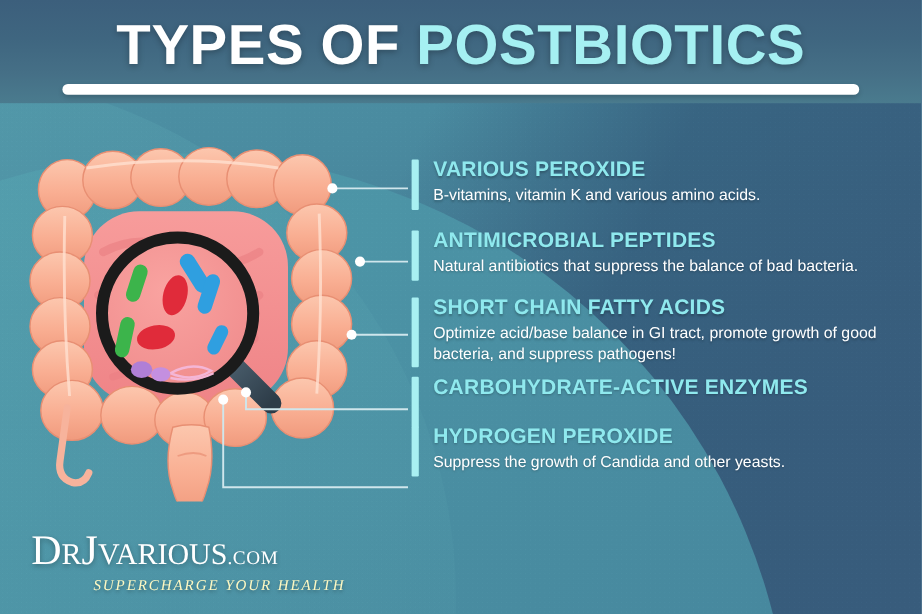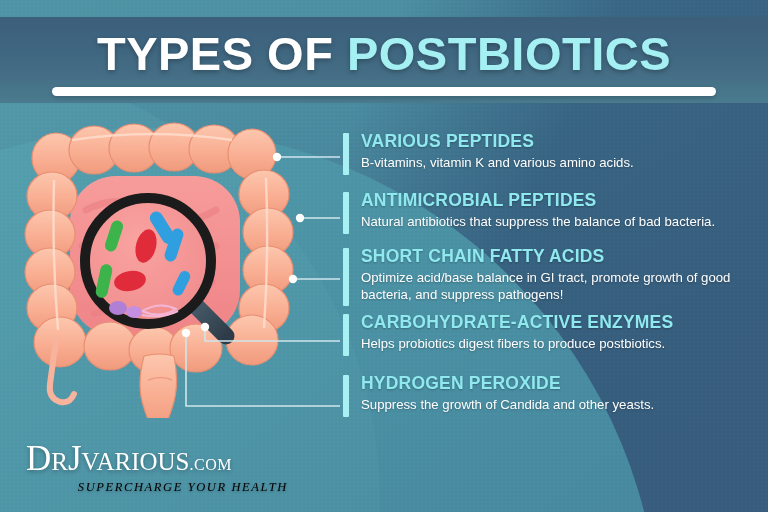--- a/index.html
+++ b/index.html
@@ -32,21 +32,21 @@
   }
   .bg-texture{
     position:absolute;inset:0;
     background-image:radial-gradient(rgba(255,255,255,.045) 0.7px,transparent 0.8px);
     background-size:4px 4px;
     mix-blend-mode:overlay;
   }
 
   
   .header{
-    position:absolute;left:0;top:17px;width:768px;height:86px;
+    position:absolute;left:0;top:0;width:768px;height:86px;
     background:linear-gradient(180deg,#3c5f7c 0%,#3f6680 38%,#456f86 70%,#4a7b8e 100%);
   }
   .header-title{
     position:absolute;left:0;top:6px;width:768px;
     text-align:center;
     font-size:47px;font-weight:bold;letter-spacing:.5px;
     line-height:62px;white-space:nowrap;
     text-shadow:0 2px 5px rgba(0,0,0,.28);
   }
   .t-white{color:#ffffff;}
@@ -87,21 +87,21 @@
   .logo-main{
     font-family:"Liberation Serif",serif;
     color:#ffffff;font-size:35px;line-height:38px;white-space:nowrap;
     text-shadow:0 2px 4px rgba(0,0,0,.3);
   }
   .logo-cap{font-size:35px;}
   .logo-sm{font-size:25px;}
   .logo-dom{font-size:16px;letter-spacing:.5px;}
   .logo-tag{
     font-family:"Liberation Serif",serif;
-    color:#000000;font-style:italic;font-size:12.5px;
+    color:#fef9c3;font-style:italic;font-size:12.5px;
     letter-spacing:1.6px;text-align:right;
     margin-top:-4px;padding-right:8px;
     text-shadow:0 1px 3px rgba(0,0,0,.3);
   }
 </style>
 </head>
 <body>
 
 <div class="canvas">
 
@@ -227,40 +227,39 @@
       <circle cx="293" cy="279" r="4.2"></circle>
       <circle cx="205" cy="327" r="4.2"></circle>
       <circle cx="186" cy="333" r="4.2"></circle>
     </g>
   </svg>
 
   <div class="list">
 
     <div class="item">
       <span class="item-bar" style="height:42px"></span>
-      <p class="item-head">VARIOUS PEPTIDES</p>
+      <p class="item-head">VARIOUS PEROXIDE</p>
       <p class="item-body">B-vitamins, vitamin K and various amino acids.</p>
     </div>
 
     <div class="item" style="margin-top:17px">
       <span class="item-bar" style="height:42px"></span>
       <p class="item-head">ANTIMICROBIAL PEPTIDES</p>
       <p class="item-body">Natural antibiotics that suppress the balance of bad bacteria.</p>
     </div>
 
     <div class="item" style="margin-top:15px">
       <span class="item-bar" style="height:58px"></span>
       <p class="item-head">SHORT CHAIN FATTY ACIDS</p>
       <p class="item-body">Optimize acid/base balance in GI tract, promote growth of good bacteria, and suppress pathogens!</p>
     </div>
 
     <div class="item" style="margin-top:5px">
       <span class="item-bar" style="height:42px"></span>
       <p class="item-head">CARBOHYDRATE-ACTIVE ENZYMES</p>
-      <p class="item-body">Helps probiotics digest fibers to produce postbiotics.</p>
     </div>
 
     <div class="item" style="margin-top:19px">
       <span class="item-bar" style="height:42px"></span>
       <p class="item-head">HYDROGEN PEROXIDE</p>
       <p class="item-body">Suppress the growth of Candida and other yeasts.</p>
     </div>
 
   </div>
 

